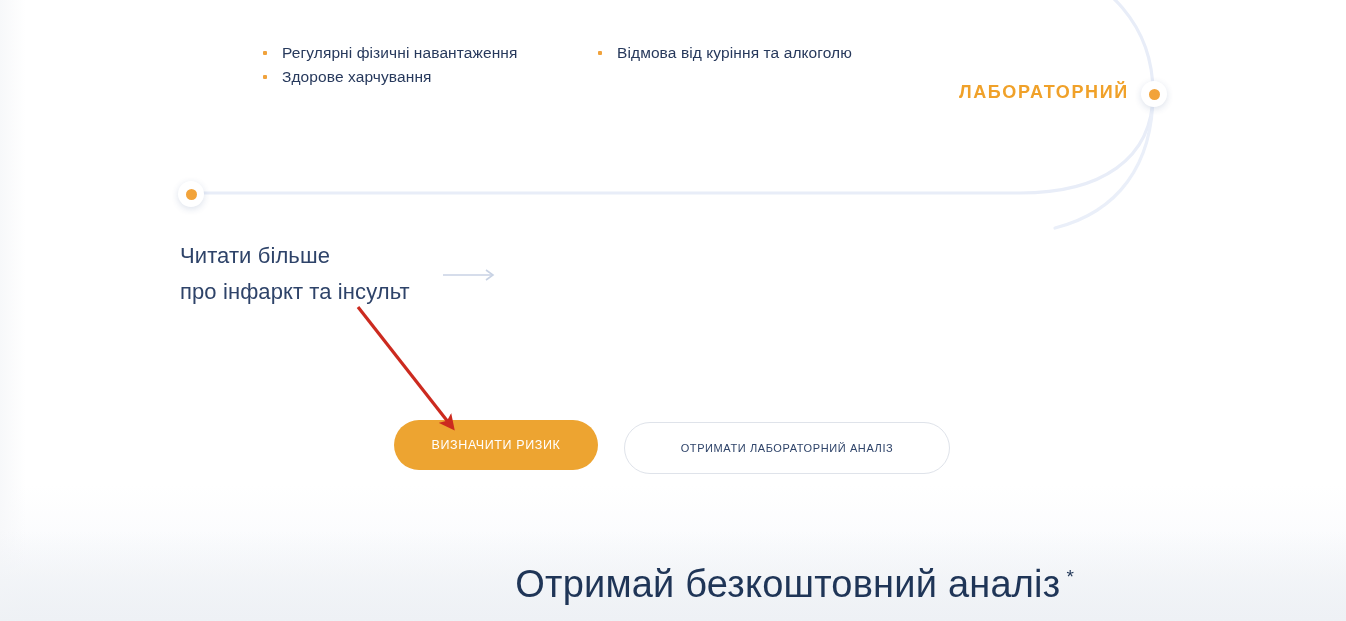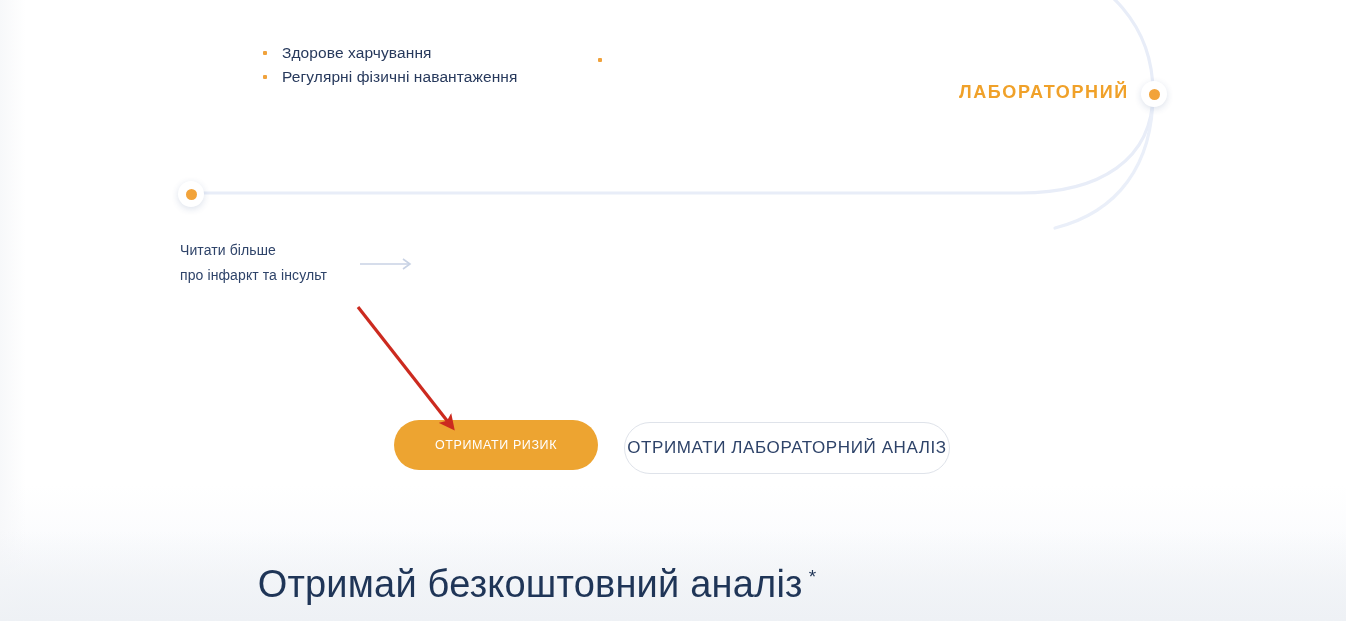--- a/index.html
+++ b/index.html
@@ -117,22 +117,22 @@
   
   #read-more {
     position: absolute;
     left: 180px;
     top: 238px;
     display: flex;
     align-items: center;
   }
   #read-more-text {
     color: #2e4369;
-    font-size: 14px;
-    line-height: 25px;
+    font-size: 22px;
+    line-height: 36px;
     white-space: pre-line;
     letter-spacing: 0.1px;
   }
   #read-more-arrow {
     margin-left: 32px;
     margin-top: 6px;
   }
 
   
   #cta-row {
@@ -156,33 +156,33 @@
   }
   #btn-secondary {
     position: absolute;
     left: 230px; top: 2px;
     width: 326px; height: 52px;
     border: 1px solid #dfe3ea;
     border-radius: 26px;
     background: #ffffff;
     color: #2e4369;
     font-family: "Liberation Sans", sans-serif;
-    font-size: 17px;
+    font-size: 11px;
     letter-spacing: 0.6px;
     cursor: pointer;
     padding: 0;
   }
 
   
   #free-analysis-heading {
     position: absolute;
     left: 0;
     top: 563px;
     width: 1074px;
-    text-align: center;
+    text-align: right;
     color: #1f3557;
     font-size: 38px;
     letter-spacing: 0.2px;
     white-space: nowrap;
   }
   #free-analysis-heading .asterisk {
     font-size: 19px;
     vertical-align: super;
     margin-left: 6px;
   }
@@ -218,33 +218,34 @@
     <span class="dot-core"></span>
   </div>
 
   <div id="prevention-block">
     <div class="bullet-columns">
 
       <div class="bullet-col" id="bullet-col-1">
         <ul class="bullet-list">
           <li>
             <span class="bullet-dot"></span>
-            <span>Здорове харчування</span>
+            <span>Регулярні фізичні навантаження</span>
           </li>
           <li>
             <span class="bullet-dot"></span>
-            <span>Регулярні фізичні навантаження</span>
+            <span>Здорове харчування</span>
           </li>
         </ul>
       </div>
 
       <div class="bullet-col" id="bullet-col-2">
         <ul class="bullet-list">
           <li>
             <span class="bullet-dot"></span>
+            <span>Відмова від куріння та алкоголю</span>
           </li>
         </ul>
       </div>
 
     </div>
   </div>
 
   <div id="prevention-title">ЛАБОРАТОРНИЙ</div>
 
   <div id="read-more">
@@ -252,21 +253,21 @@
 про інфаркт та інсульт</div>
     <span id="read-more-arrow">
       <svg width="56" height="14" viewBox="0 0 56 14" xmlns="http://www.w3.org/2000/svg">
         <line x1="1" y1="7" x2="50" y2="7" stroke="#c8d2e4" stroke-width="1.6"></line>
         <polyline points="44,2 51,7 44,12" fill="none" stroke="#c8d2e4" stroke-width="1.6"></polyline>
       </svg>
     </span>
   </div>
 
   <div id="cta-row">
-    <button id="btn-primary">ОТРИМАТИ РИЗИК</button>
+    <button id="btn-primary">ВИЗНАЧИТИ РИЗИК</button>
     <button id="btn-secondary">ОТРИМАТИ ЛАБОРАТОРНИЙ АНАЛІЗ</button>
   </div>
 
   <div id="free-analysis-heading">
     <span>Отримай безкоштовний аналіз</span><span class="asterisk">*</span>
   </div>
 
   <svg id="annotation-arrow" viewBox="0 0 1346 621" xmlns="http://www.w3.org/2000/svg">
     <defs>
       <marker id="redhead" markerWidth="5" markerHeight="5" refX="3.6" refY="2.5" orient="auto">

